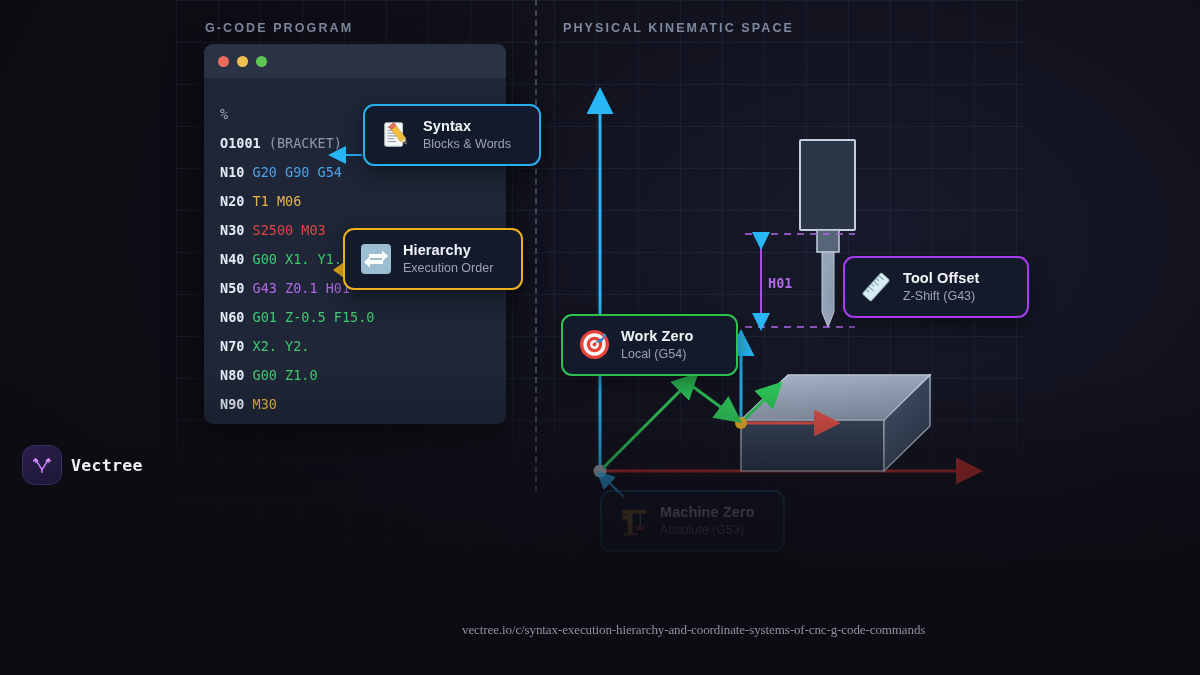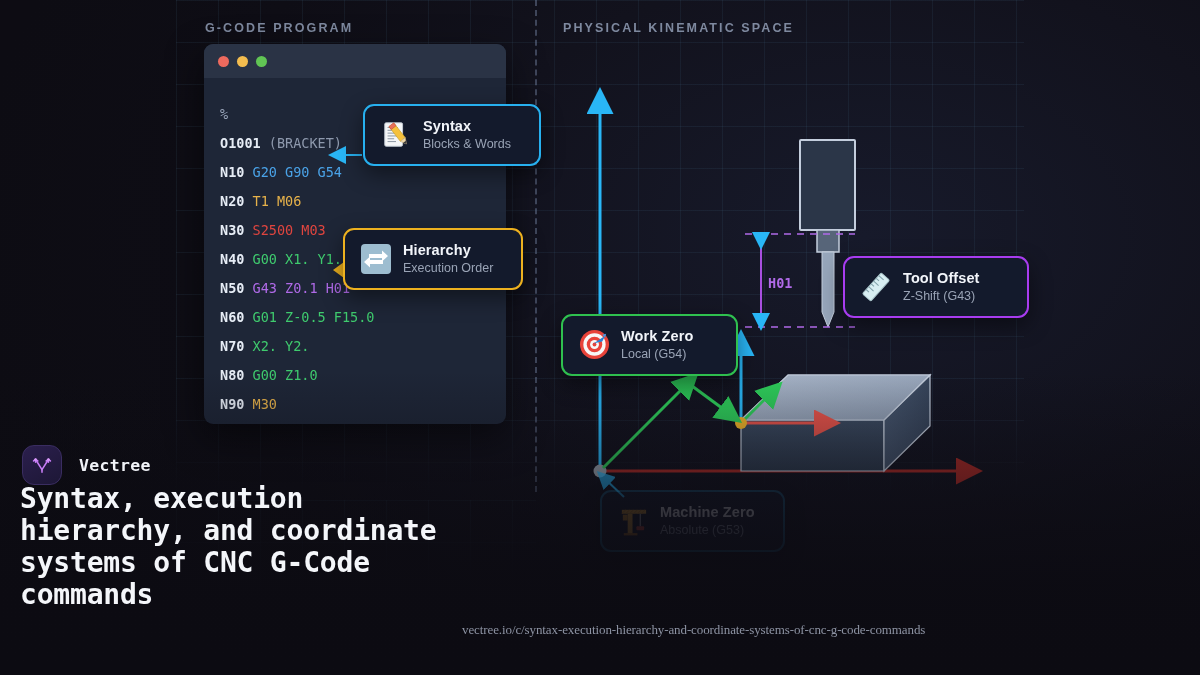--- a/index.html
+++ b/index.html
@@ -73,21 +73,21 @@
   #card-hier{left:343px;top:228px;width:146px;border:2px solid #edb11f;}
   #card-tooloffset{left:843px;top:256px;width:152px;border:2px solid #a83cf0;}
   #card-workzero{left:561px;top:314px;width:143px;border:2px solid #2fc14f;}
   #card-machzero{left:600px;top:490px;width:151px;border:2px solid rgba(39,176,239,0.55);
       opacity:.40;}
 
   
   #overlay{position:absolute;left:0;top:0;width:1200px;height:675px;pointer-events:none;}
 
   
-  .brand{position:absolute;left:22px;top:445px;display:flex;align-items:center;gap:17px;}
+  .brand{position:absolute;left:22px;top:445px;display:flex;align-items:center;gap:9px;}
   .brand-badge{width:38px;height:38px;border-radius:12px;
       background:linear-gradient(150deg,#2b1f4d,#1d1736);
       border:1px solid #3a2d61;display:flex;align-items:center;justify-content:center;}
   .brand-name{font-family:"DejaVu Sans Mono", monospace;font-size:16.5px;font-weight:700;color:#f0f2f7;letter-spacing:.3px;}
 
   .headline{position:absolute;left:20px;top:483px;width:440px;
       font-family:"DejaVu Sans Mono", monospace;font-weight:700;font-size:28px;line-height:32px;
       color:#f4f6fa;letter-spacing:-0.2px;}
 
   .urlbar{position:absolute;left:462px;top:622px;
@@ -339,17 +339,16 @@
             <path d="M19 6 L16.6 7.6"></path>
           <path d="M12 17 L12 20"></path>
         </g>
         <circle cx="5" cy="6" r="1.4" fill="#d99bf8"></circle>
         <circle cx="19" cy="6" r="1.4" fill="#d99bf8"></circle>
       </svg>
     </span>
     <span class="brand-name">Vectree</span>
   </div>
 
-  <div class="headline">Syntax, execution hierarchy, and coordinate systems of CNC G-Code commands</div>
 
   <div class="urlbar">vectree.io/c/syntax-execution-hierarchy-and-coordinate-systems-of-cnc-g-code-commands</div>
 
 </div>
 
 </body></html>

